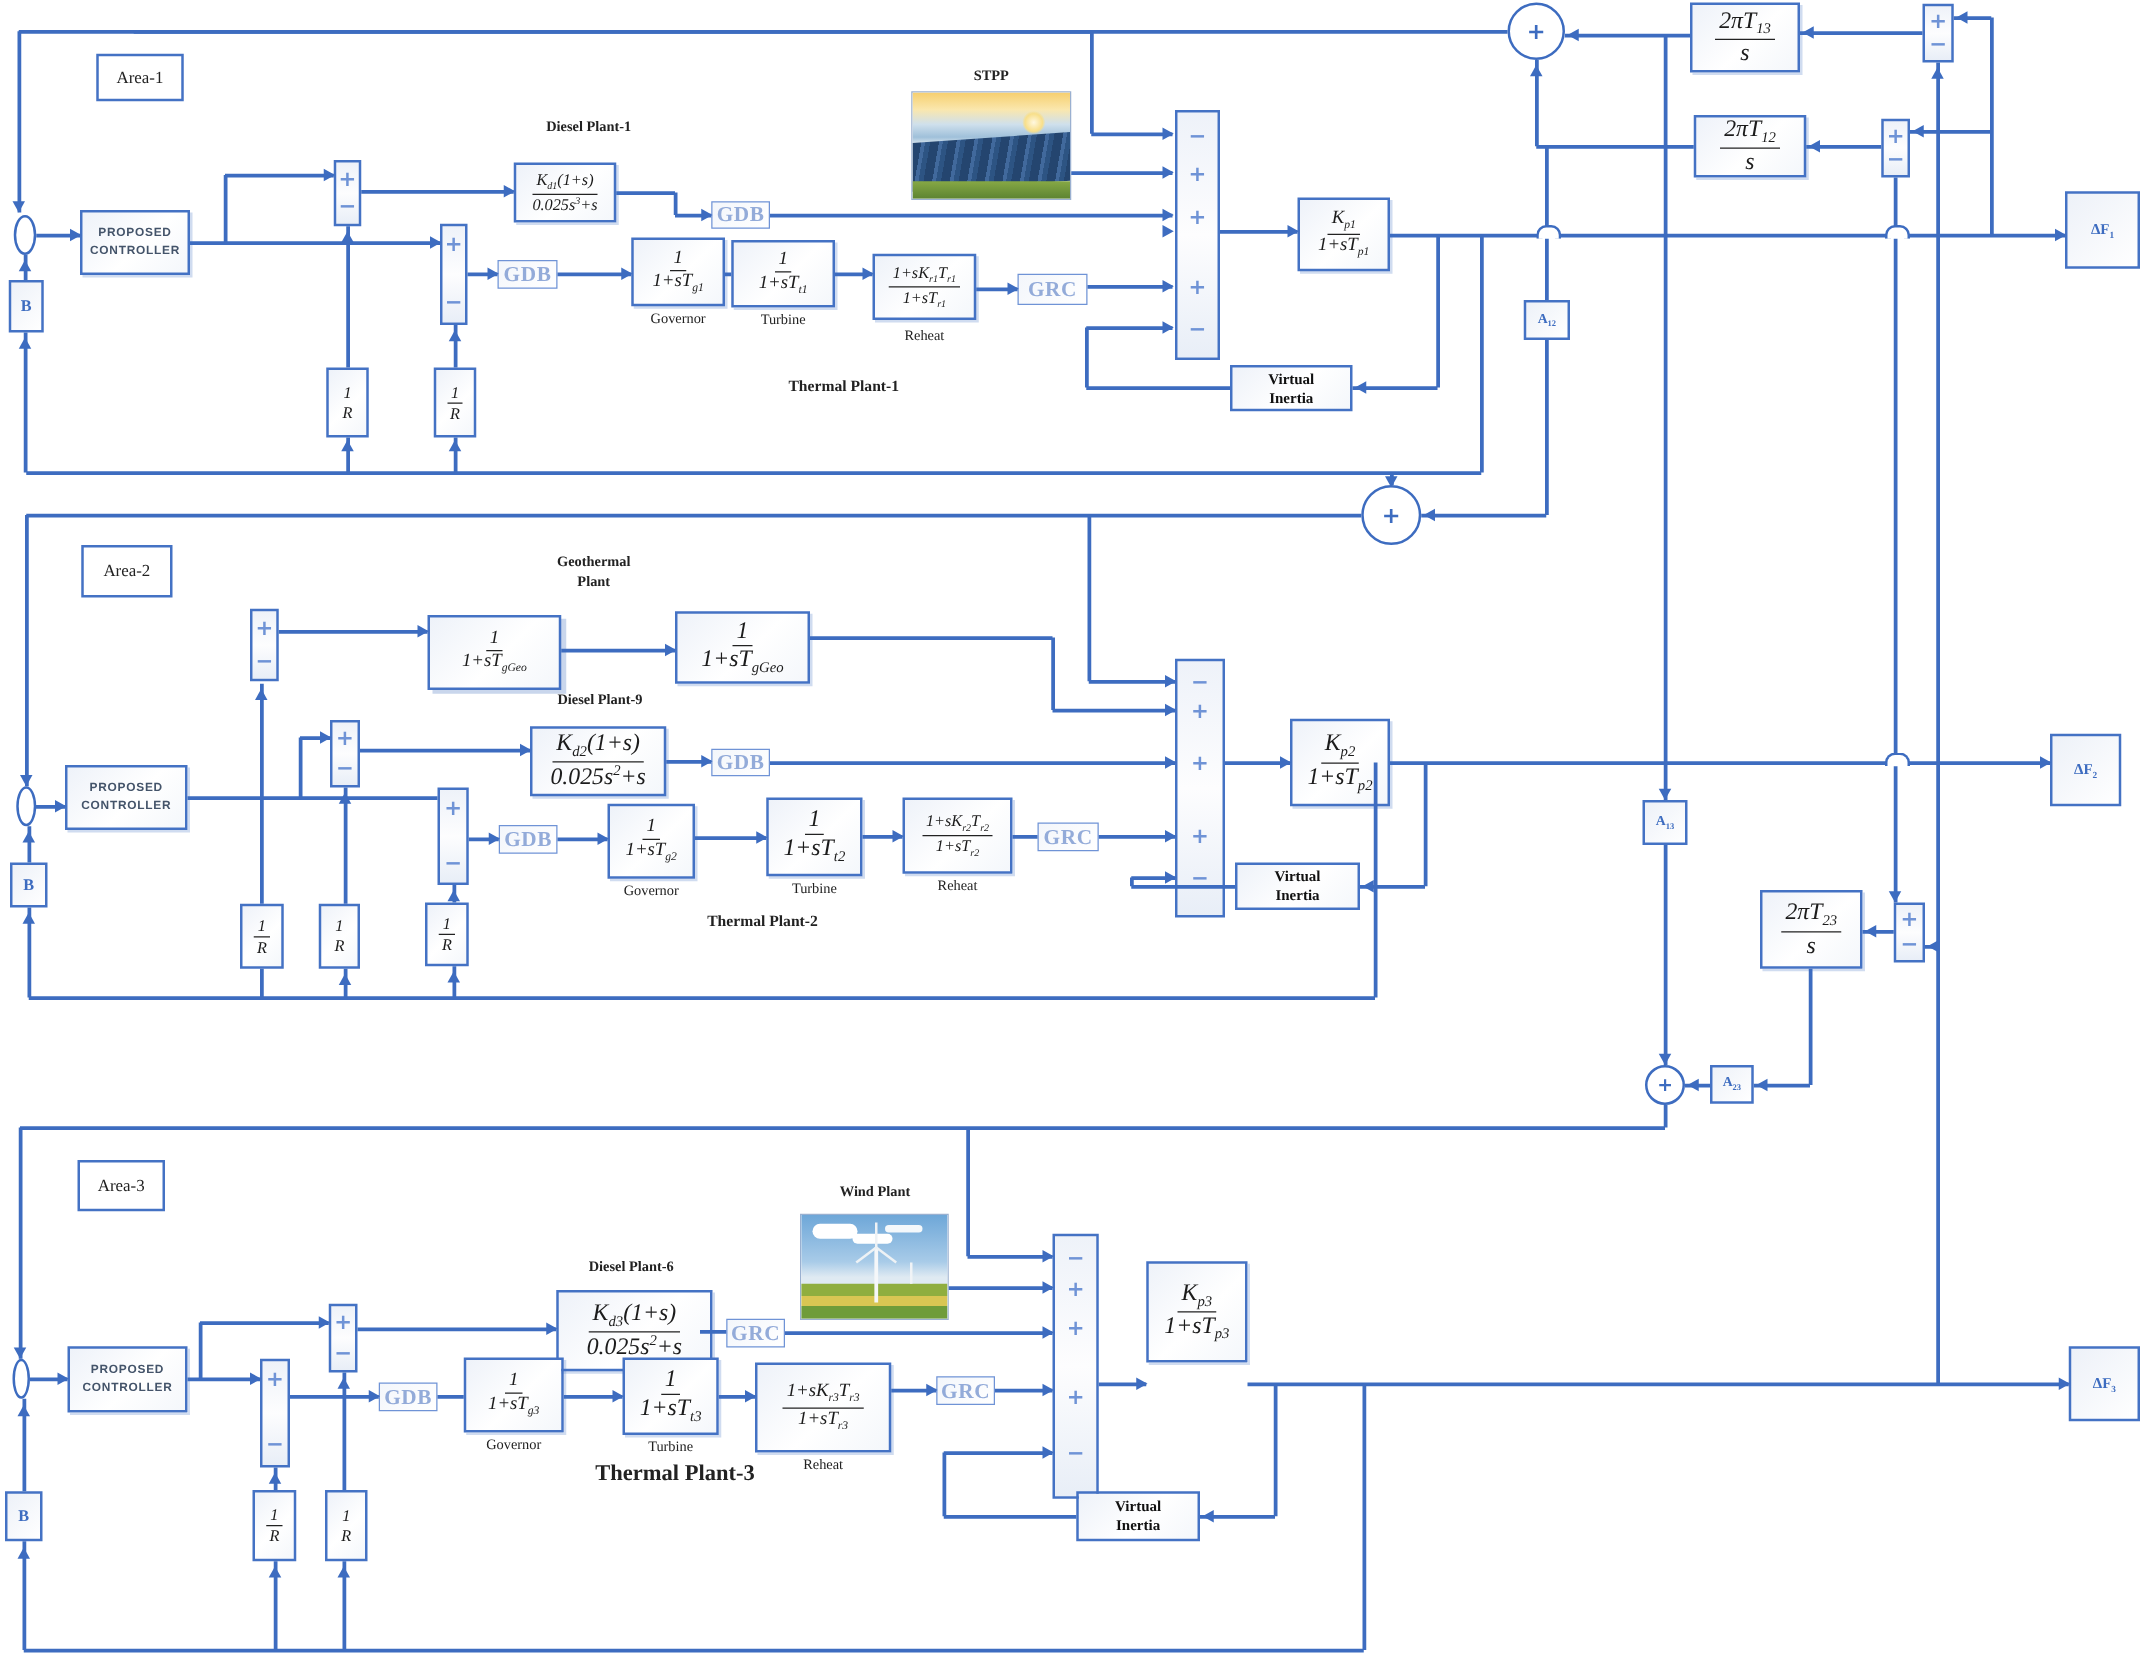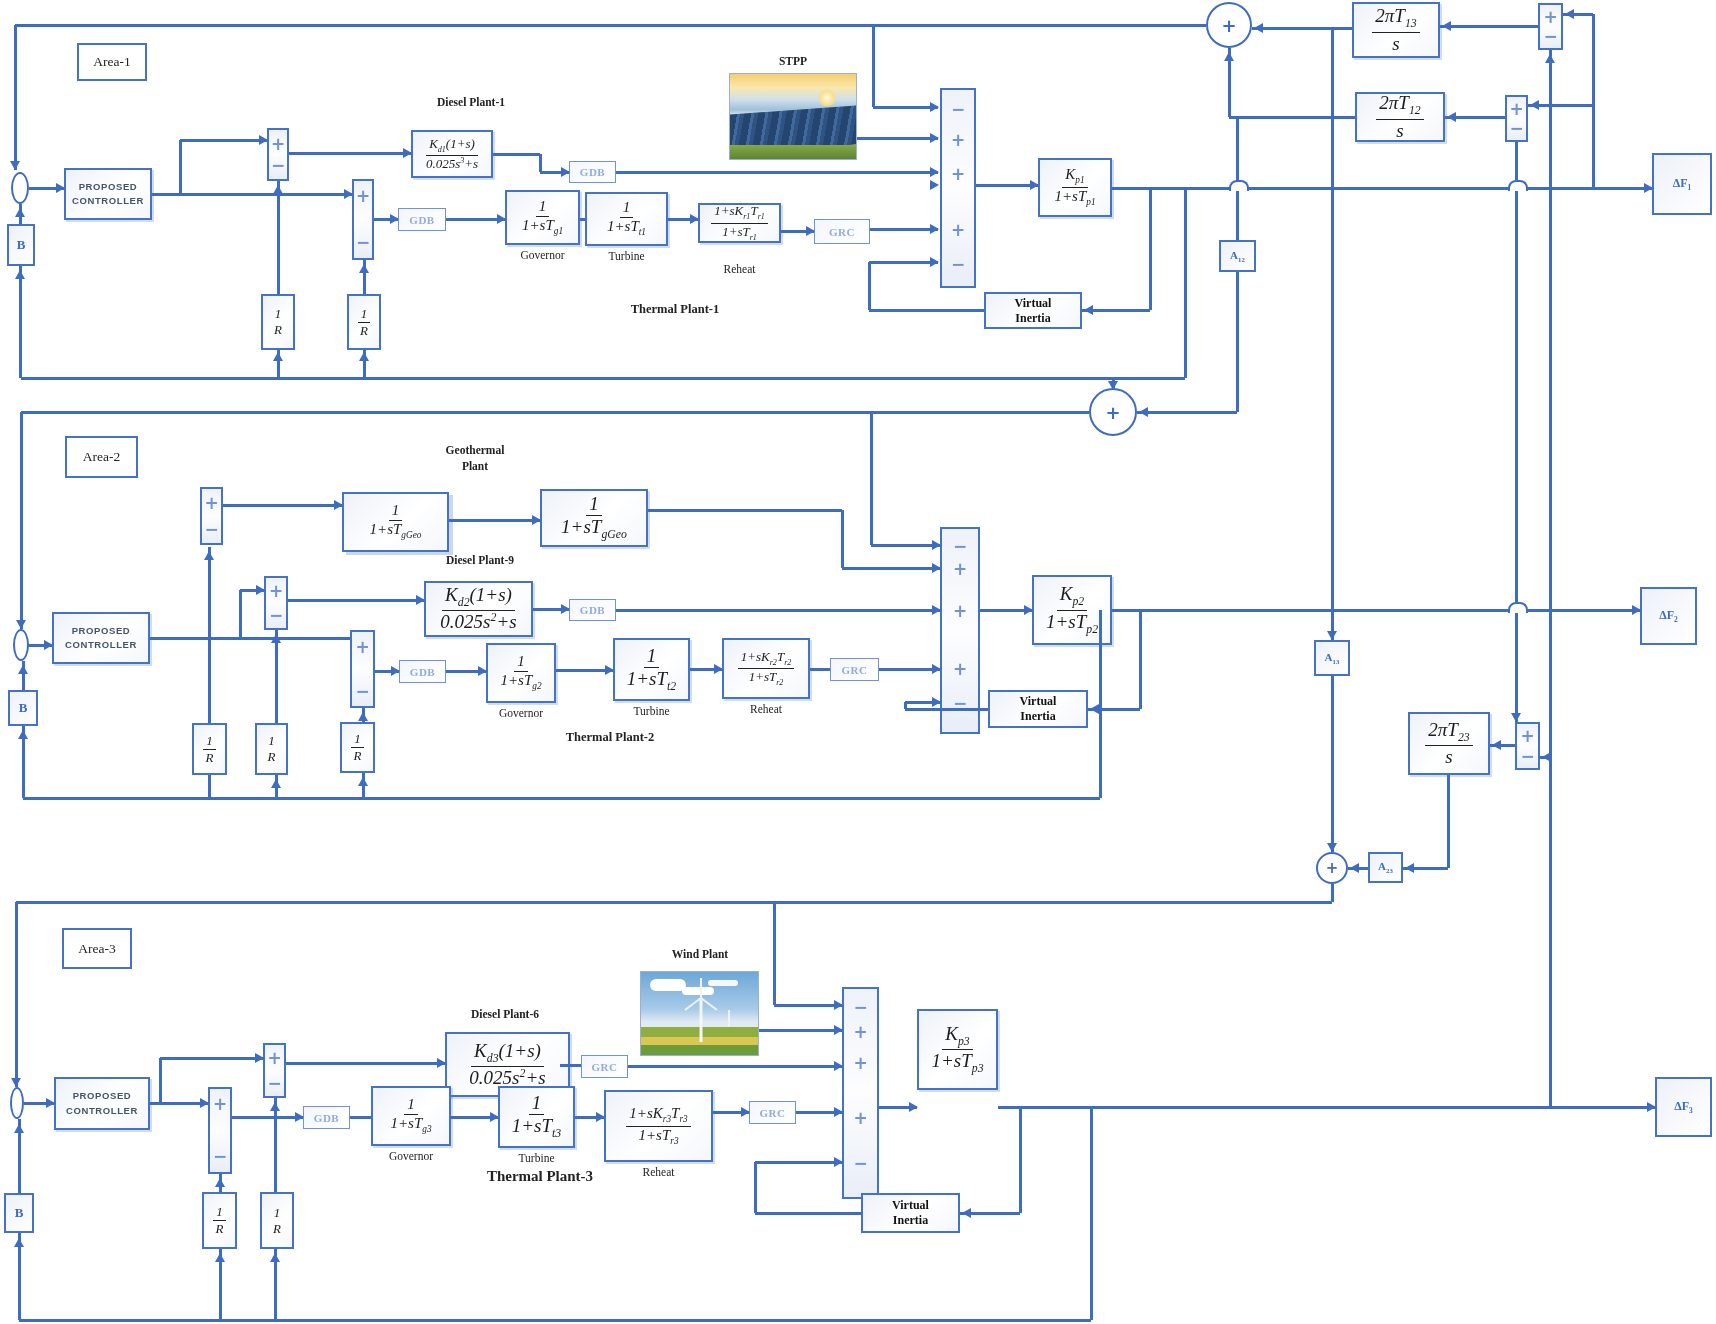--- a/index.html
+++ b/index.html
@@ -28,21 +28,21 @@
   .mathsm{font-size:13px;}
   .mathmd{font-size:15px;}
   .mathlg{font-size:19px;}
   .caption{position:absolute;color:#222;font-size:11.5px;text-align:center;}
   .caption.b{font-weight:bold;}
   .bluebox{position:absolute;border:2.5px solid #4472c4;background:linear-gradient(135deg,#edf1f8,#fff);
        display:flex;align-items:center;justify-content:center;color:#3d6cc0;font-weight:bold;
        box-sizing:border-box;}
   .gd{position:absolute;border:1.8px solid #6f93d6;background:linear-gradient(135deg,#f3f6fb,#fff);
       display:flex;align-items:center;justify-content:center;color:#93abd9;font-weight:bold;
-      font-size:11px;letter-spacing:.5px;box-sizing:border-box;font-family:"Liberation Serif",serif;}
+      font-size:17px;letter-spacing:.5px;box-sizing:border-box;font-family:"Liberation Serif",serif;}
   .sum{position:absolute;border:2.5px solid #4472c4;background:linear-gradient(180deg,#eef2f9,#fdfdfe 50%,#e8eef7);
        box-sizing:border-box;}
   .sum .sg{position:absolute;left:0;width:100%;text-align:center;color:#6f93d6;font-weight:bold;
        font-size:17px;line-height:1;font-family:"DejaVu Sans",sans-serif;}
   .circ{position:absolute;border:2.5px solid #3d6cc0;border-radius:50%;background:#fff;
        display:flex;align-items:center;justify-content:center;color:#3d6cc0;font-weight:bold;
        font-family:"DejaVu Sans",sans-serif;box-sizing:border-box;}
   .ctrl{font-family:"Liberation Sans",sans-serif;font-weight:bold;color:#44546a;font-size:9.5px;
         letter-spacing:.6px;text-align:center;line-height:1.5;}
   .areabox{position:absolute;border:2.5px solid #4472c4;display:flex;align-items:center;justify-content:center;
@@ -110,21 +110,21 @@
   <div class="caption" style="left:505px;top:249px;width:75px;"><span>Governor</span></div>
 
   <div class="blk" style="left:585px;top:192px;width:83px;height:54px;">
     <div class="frac mathmd">
         <span class="num">1</span>
         <span class="den">1+sT<sub>t1</sub></span>
       </div>
   </div>
   <div class="caption" style="left:585px;top:250px;width:83px;"><span>Turbine</span></div>
 
-  <div class="blk" style="left:698px;top:203px;width:83px;height:40px;">
+  <div class="blk" style="left:698px;top:203px;width:83px;height:53px;">
     <div class="frac mathsm">
         <span class="num">1+sK<sub>r1</sub>T<sub>r1</sub></span>
         <span class="den">1+sT<sub>r1</sub></span>
       </div>
   </div>
   <div class="caption" style="left:698px;top:263px;width:83px;"><span>Reheat</span></div>
 
   <div class="gd" style="left:814px;top:219px;width:56px;height:25px;">
       <span>GRC</span>
     </div>
@@ -375,21 +375,21 @@
   </div>
   <div class="caption" style="left:371px;top:1150px;width:80px;"><span>Governor</span></div>
 
   <div class="blk" style="left:498px;top:1086px;width:77px;height:62px;">
     <div class="frac mathlg">
         <span class="num">1</span>
         <span class="den">1+sT<sub>t3</sub></span>
       </div>
   </div>
   <div class="caption" style="left:498px;top:1152px;width:77px;"><span>Turbine</span></div>
-  <div class="caption b" style="left:470px;top:1168px;width:140px;font-size:15px;"><span>Thermal Plant-3</span></div>
+  <div class="caption b" style="left:470px;top:1168px;width:140px;font-size:18px;"><span>Thermal Plant-3</span></div>
 
   <div class="blk" style="left:604px;top:1090px;width:109px;height:72px;">
     <div class="frac mathmd">
         <span class="num">1+sK<sub>r3</sub>T<sub>r3</sub></span>
         <span class="den">1+sT<sub>r3</sub></span>
       </div>
   </div>
   <div class="caption" style="left:604px;top:1166px;width:109px;"><span>Reheat</span></div>
 
   <div class="gd" style="left:749px;top:1101px;width:47px;height:23px;">

